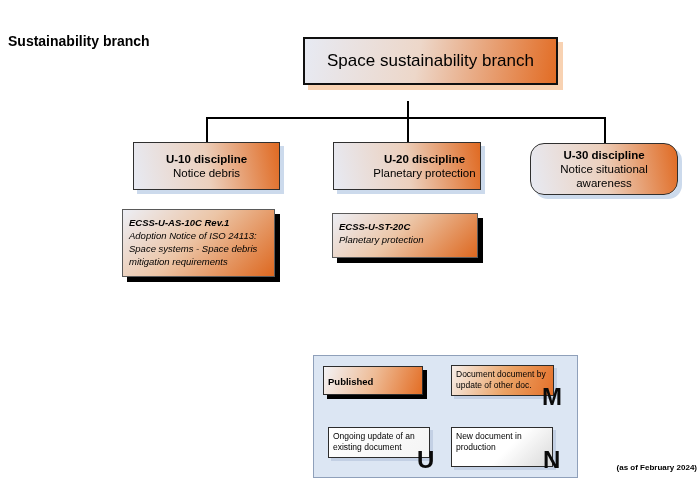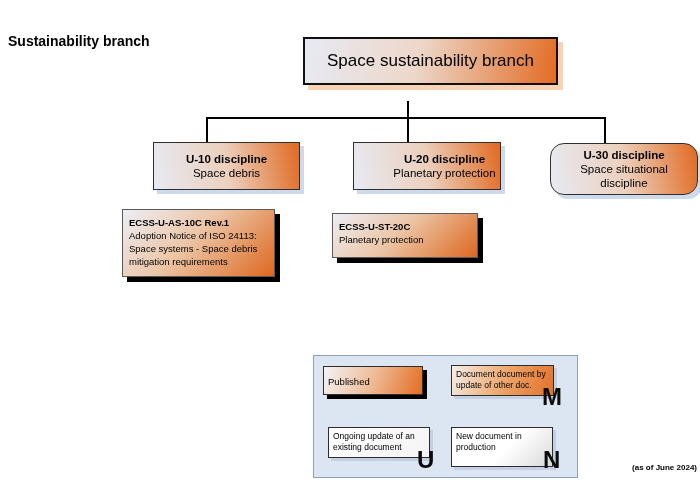--- a/index.html
+++ b/index.html
@@ -12,49 +12,49 @@
   .box{position:absolute;box-sizing:border-box;display:flex;flex-direction:column;
        align-items:center;justify-content:center;text-align:center;}
 
   .root-box{left:282px;top:37px;width:255px;height:48px;
       background:linear-gradient(100deg,#e7eaf3 0%,#edd7c9 45%,#e26c24 100%);
       border:2px solid #101010;font-size:17px;
       box-shadow:5px 5px 0 0 #f8d2b2;margin-left:21px;}
 
   .disc-box{background:linear-gradient(80deg,#e7eaf3 0%,#ecd0bd 50%,#e06a22 100%);
       border:1px solid #2f2f2f;font-size:11.5px;line-height:14px;
-      box-shadow:4px 4px 0 0 #ccdaec;margin-left:20px;}
+      box-shadow:4px 4px 0 0 #ccdaec;}
   .disc-title{font-weight:bold;}
   .disc-u10{left:133px;top:142px;width:147px;height:48px;}
   .disc-u20{left:333px;top:142px;width:148px;height:48px;padding-left:35px;}
   .disc-u30{left:530px;top:143px;width:148px;height:52px;border-radius:14px;}
   .disc-sub{max-width:130px;}
 
   .doc-box{position:absolute;box-sizing:border-box;text-align:left;
       background:linear-gradient(135deg,#eceef5 0%,#ecc5a6 45%,#dd6820 100%);
       border:1px solid #5a5a5a;font-size:9.5px;line-height:13px;
-      box-shadow:5px 5px 0 0 #000;padding:6px 5px 4px 6px;}
+      box-shadow:5px 5px 0 0 #000;padding:6px 5px 4px 6px;font-style:italic;}
   .doc-title{font-weight:bold;}
   .doc-1{left:122px;top:209px;width:153px;height:68px;}
   .doc-2{left:332px;top:213px;width:146px;height:45px;}
 
   .line{position:absolute;background:#000;}
   .v-root{left:407px;top:101px;width:2px;height:17px;}
   .h-main{left:206px;top:117px;width:400px;height:2px;}
   .v-d1{left:206px;top:118px;width:2px;height:24px;}
   .v-d2{left:407px;top:118px;width:2px;height:24px;}
   .v-d3{left:604px;top:118px;width:2px;height:25px;}
 
   .legend{position:absolute;left:313px;top:355px;width:265px;height:123px;
       box-sizing:border-box;background:#dce6f3;border:1px solid #8fa0ba;}
   .leg-box{position:absolute;box-sizing:border-box;border:1px solid #2c2c2c;
       font-size:8.5px;line-height:11px;padding:3px 3px 2px 4px;text-align:left;}
   .leg-published{left:9px;top:10px;width:100px;height:29px;
       background:linear-gradient(110deg,#f3f3f6 0%,#eebb95 50%,#e36d24 100%);
-      box-shadow:4px 4px 0 0 #000;font-weight:normal;font-size:9.5px;
+      box-shadow:4px 4px 0 0 #000;font-weight:bold;font-size:9.5px;
       display:flex;align-items:center;}
   .leg-affected{left:137px;top:9px;width:103px;height:31px;
       background:linear-gradient(110deg,#f6eee9 0%,#eba264 55%,#e4702a 100%);
       box-shadow:3px 3px 0 0 #c3d0e4;}
   .leg-ongoing{left:14px;top:71px;width:102px;height:31px;
       background:linear-gradient(135deg,#ffffff 0%,#f4f4f4 100%);
       box-shadow:3px 3px 0 0 #c3d0e4;}
   .leg-new{left:137px;top:71px;width:102px;height:40px;
       background:linear-gradient(135deg,#ffffff 0%,#ffffff 55%,#d9d9d9 100%);
       box-shadow:3px 3px 0 0 #c3d0e4;}
@@ -77,29 +77,29 @@
   <div class="line v-d1"></div>
   <div class="line v-d2"></div>
   <div class="line v-d3"></div>
 
   <div class="box root-box">
     <span>Space sustainability branch</span>
   </div>
 
   <div class="box disc-box disc-u10">
     <span class="disc-title">U-10 discipline</span>
-    <span class="disc-sub">Space debris</span>
+    <span class="disc-sub">Notice debris</span>
   </div>
   <div class="box disc-box disc-u20">
     <span class="disc-title">U-20 discipline</span>
     <span class="disc-sub">Planetary protection</span>
   </div>
   <div class="box disc-box disc-u30">
     <span class="disc-title">U-30 discipline</span>
-    <span class="disc-sub">Space situational discipline</span>
+    <span class="disc-sub">Notice situational awareness</span>
   </div>
 
   <div class="doc-box doc-1">
     <div class="doc-title">ECSS-U-AS-10C Rev.1</div>
     <div>Adoption Notice of ISO 24113: Space systems - Space debris mitigation requirements</div>
   </div>
   <div class="doc-box doc-2">
     <div class="doc-title">ECSS-U-ST-20C</div>
     <div>Planetary protection</div>
   </div>
@@ -115,15 +115,15 @@
       <span>Ongoing update of an existing document</span>
     </div>
     <div class="leg-box leg-new">
       <span>New document in production</span>
     </div>
     <div class="leg-letter letter-m">M</div>
     <div class="leg-letter letter-u">U</div>
     <div class="leg-letter letter-n">N</div>
   </div>
 
-  <div class="footnote">(as of June 2024)</div>
+  <div class="footnote">(as of February 2024)</div>
 
 </div>
 
 </body></html>

